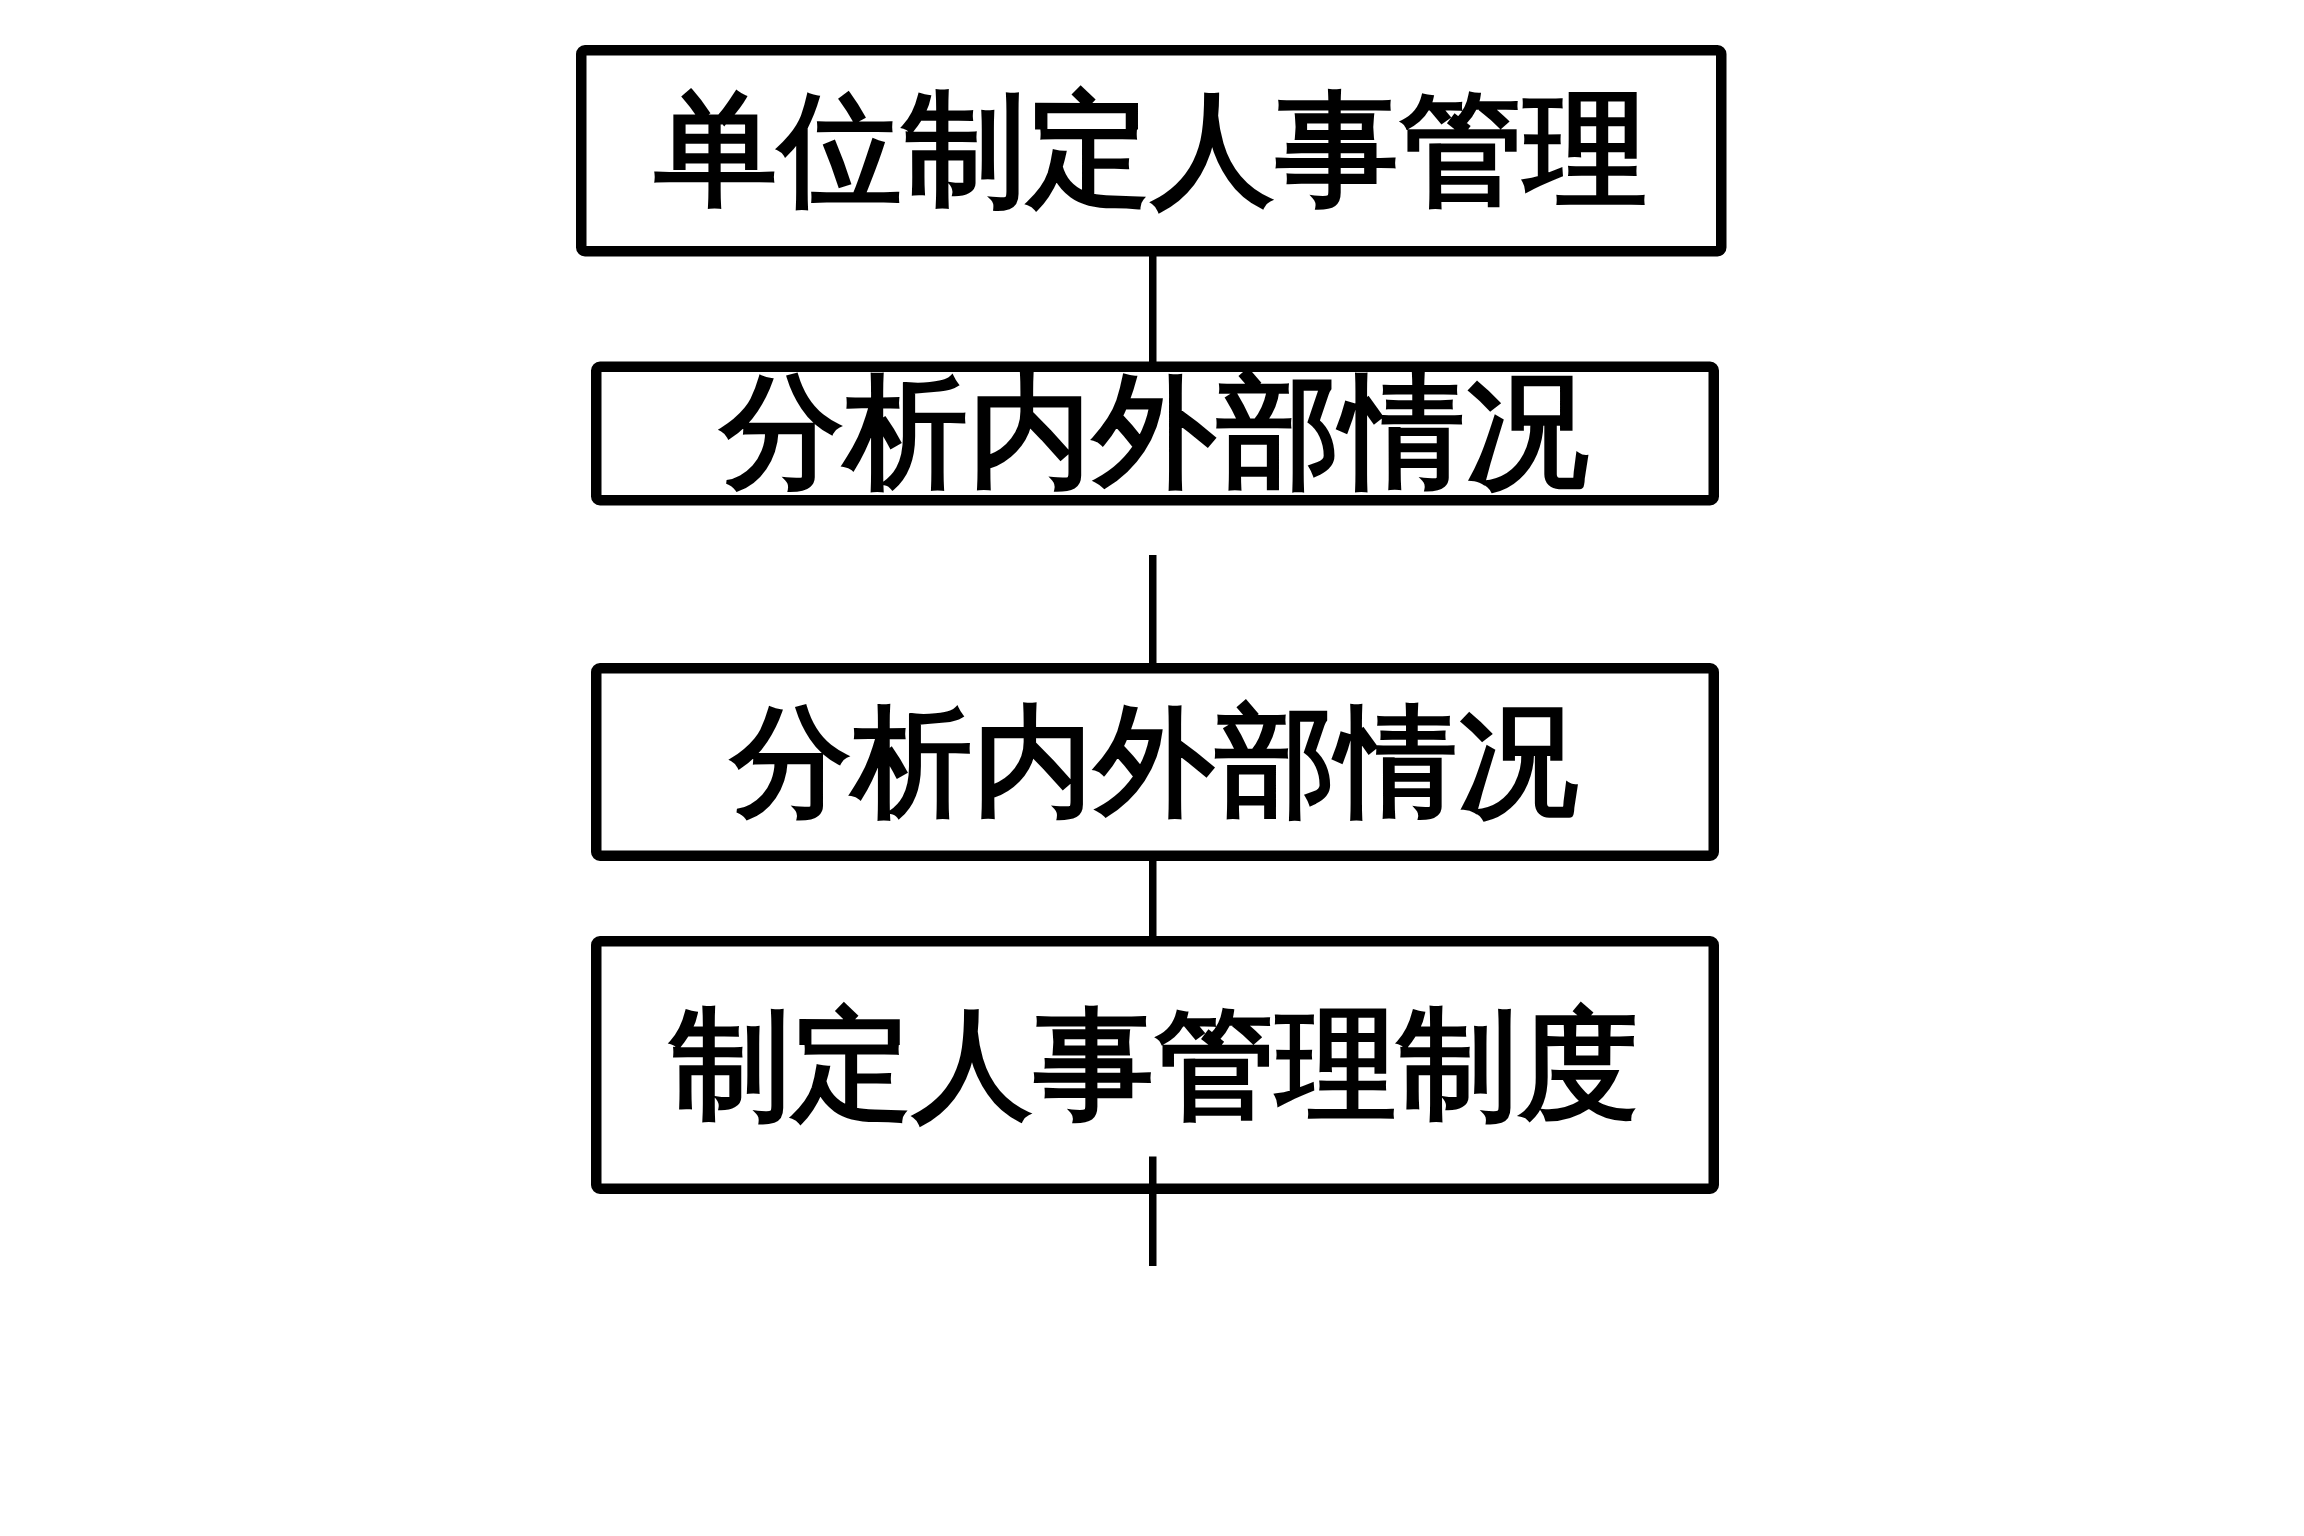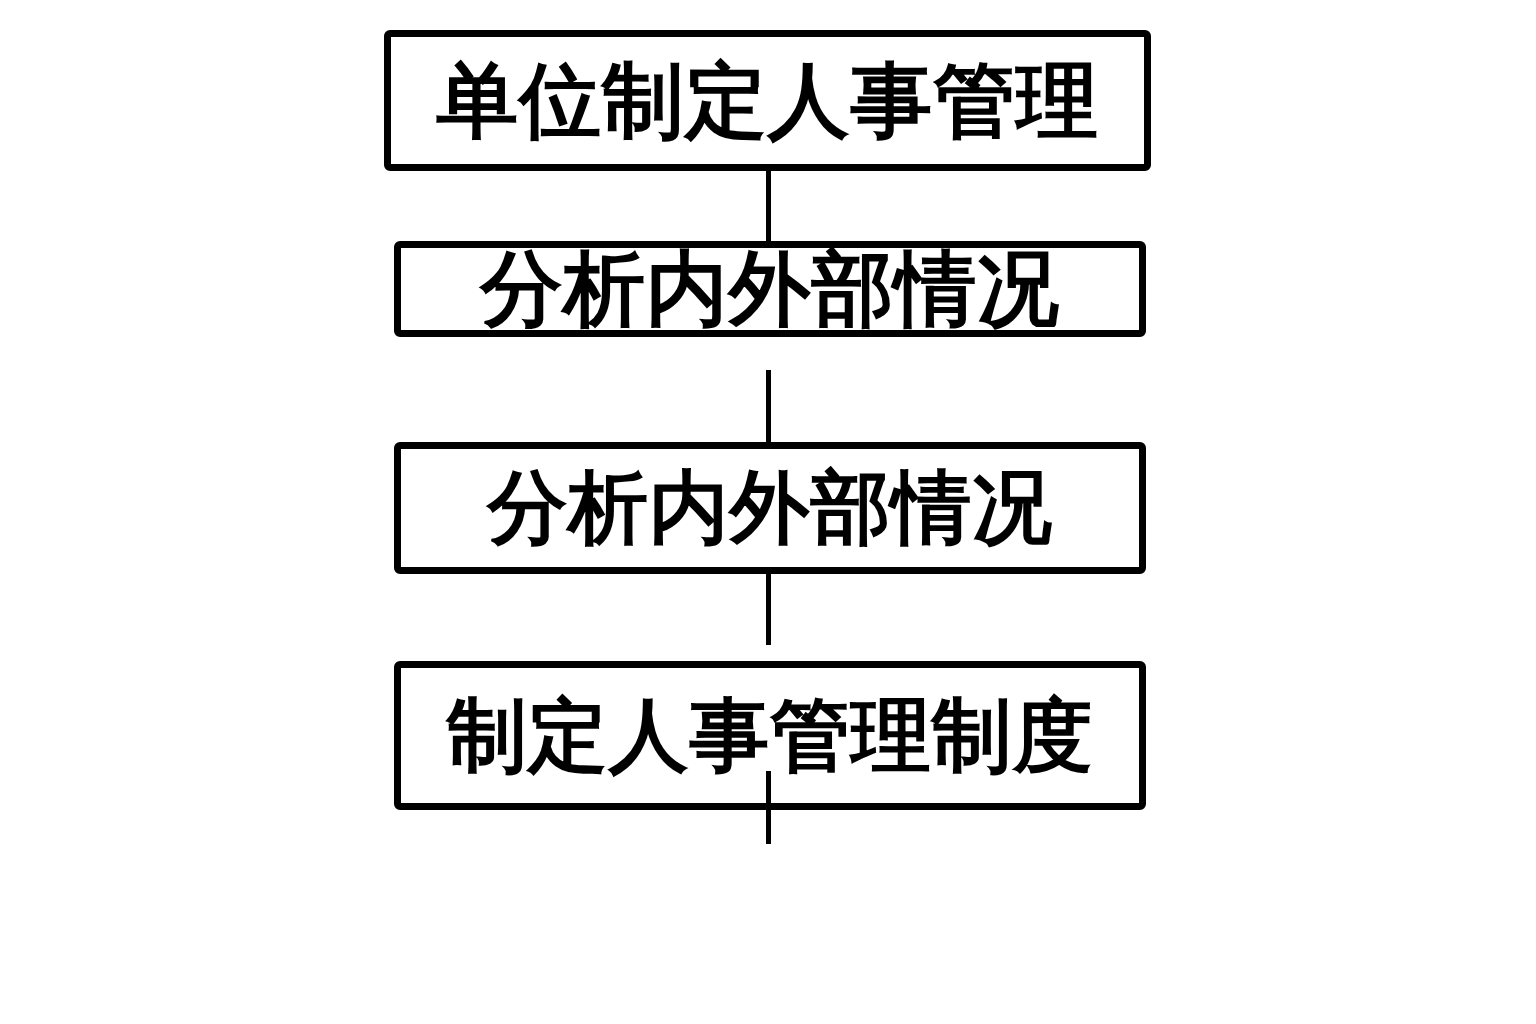--- a/index.html
+++ b/index.html
@@ -40,21 +40,21 @@
     font-weight: bold;
     line-height: 1;
     white-space: nowrap;
     letter-spacing: 0.01em;
     text-align: center;
   }
   
   #node-0 { left: 384px; top: 30px;  width: 767px; height: 141px; }
   #node-1 { left: 394px; top: 241px; width: 752px; height: 96px; }
   #node-2 { left: 394px; top: 442px; width: 752px; height: 132px; }
-  #node-3 { left: 394px; top: 661px; width: 752px; height: 149px; }
+  #node-3 { left: 394px; top: 624px; width: 752px; height: 172px; }
   #node-4 { left: 394px; top: 841px; width: 752px; height: 132px; }
 
   #node-0 .node-label { font-size: 82px; }
   #node-1 .node-label { font-size: 82px; }
   #node-2 .node-label { font-size: 80px; }
   #node-3 .node-label { font-size: 80px; }
   #node-4 .node-label { font-size: 76px; }
 
   
   #connector-0 { left: 766px; top: 168px; width: 5px; height: 76px; }

